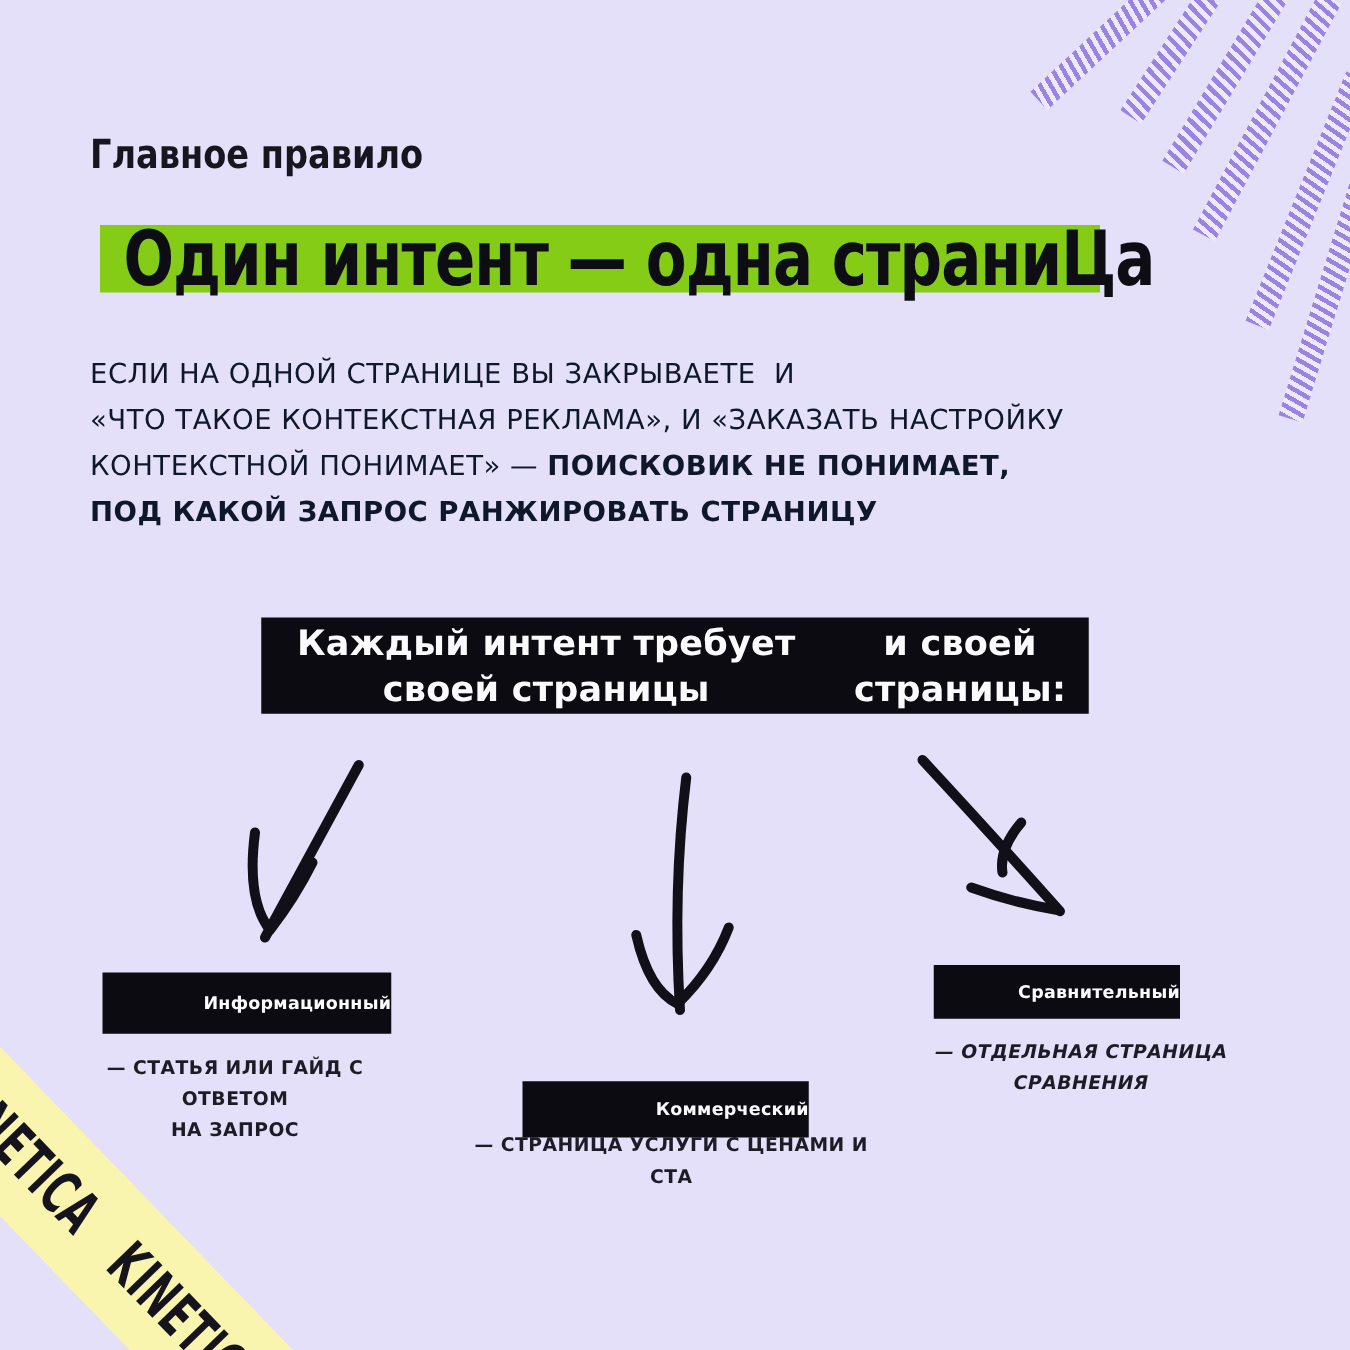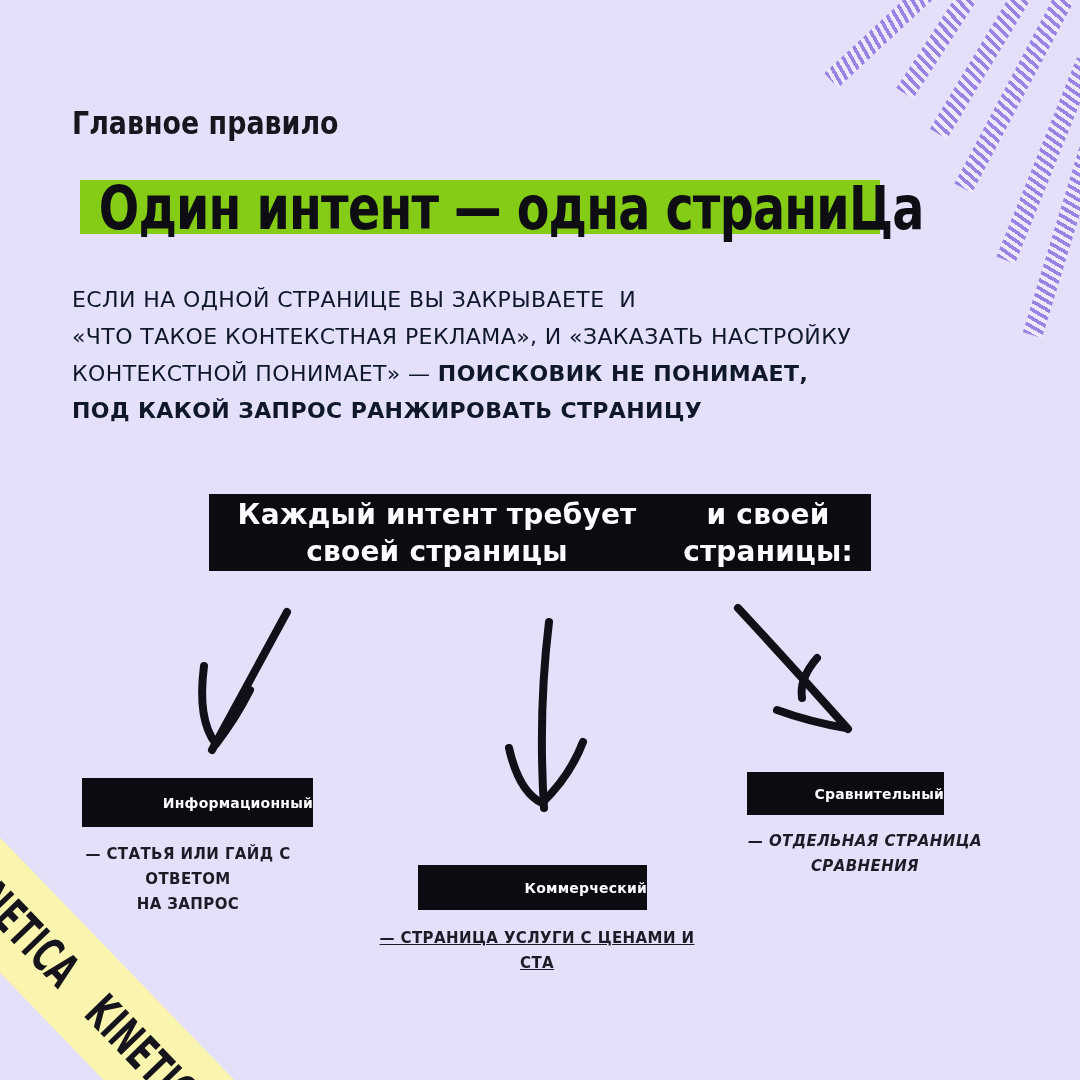--- a/index.html
+++ b/index.html
@@ -66,21 +66,21 @@
     font-size:14px;font-weight:700;letter-spacing:.2px;
   }
   .box1{left:82px;top:778px;width:231px;height:49px;}
   .box2{left:418px;top:865px;width:229px;height:45px;}
   .box3{left:747px;top:772px;width:197px;height:43px;}
   .intent-desc{
     position:absolute;text-align:center;
     font-size:15px;font-weight:700;line-height:25px;letter-spacing:.4px;color:#1d1c26;
   }
   .desc1{left:48px;top:842px;width:280px;}
-  .desc2{left:377px;top:926px;width:320px;text-decoration:underline;}
+  .desc2{left:377px;top:904px;width:320px;}
   .desc3{left:705px;top:829px;width:320px;font-style:italic;}
 
   
   .ribbon{
     position:absolute;left:-237px;top:944px;width:640px;height:94px;
     background:#faf5ae;transform:rotate(46deg);
     display:flex;align-items:center;justify-content:center;overflow:hidden;
   }
   .ribbon-text{
     font-size:48px;font-weight:700;color:#15141c;

